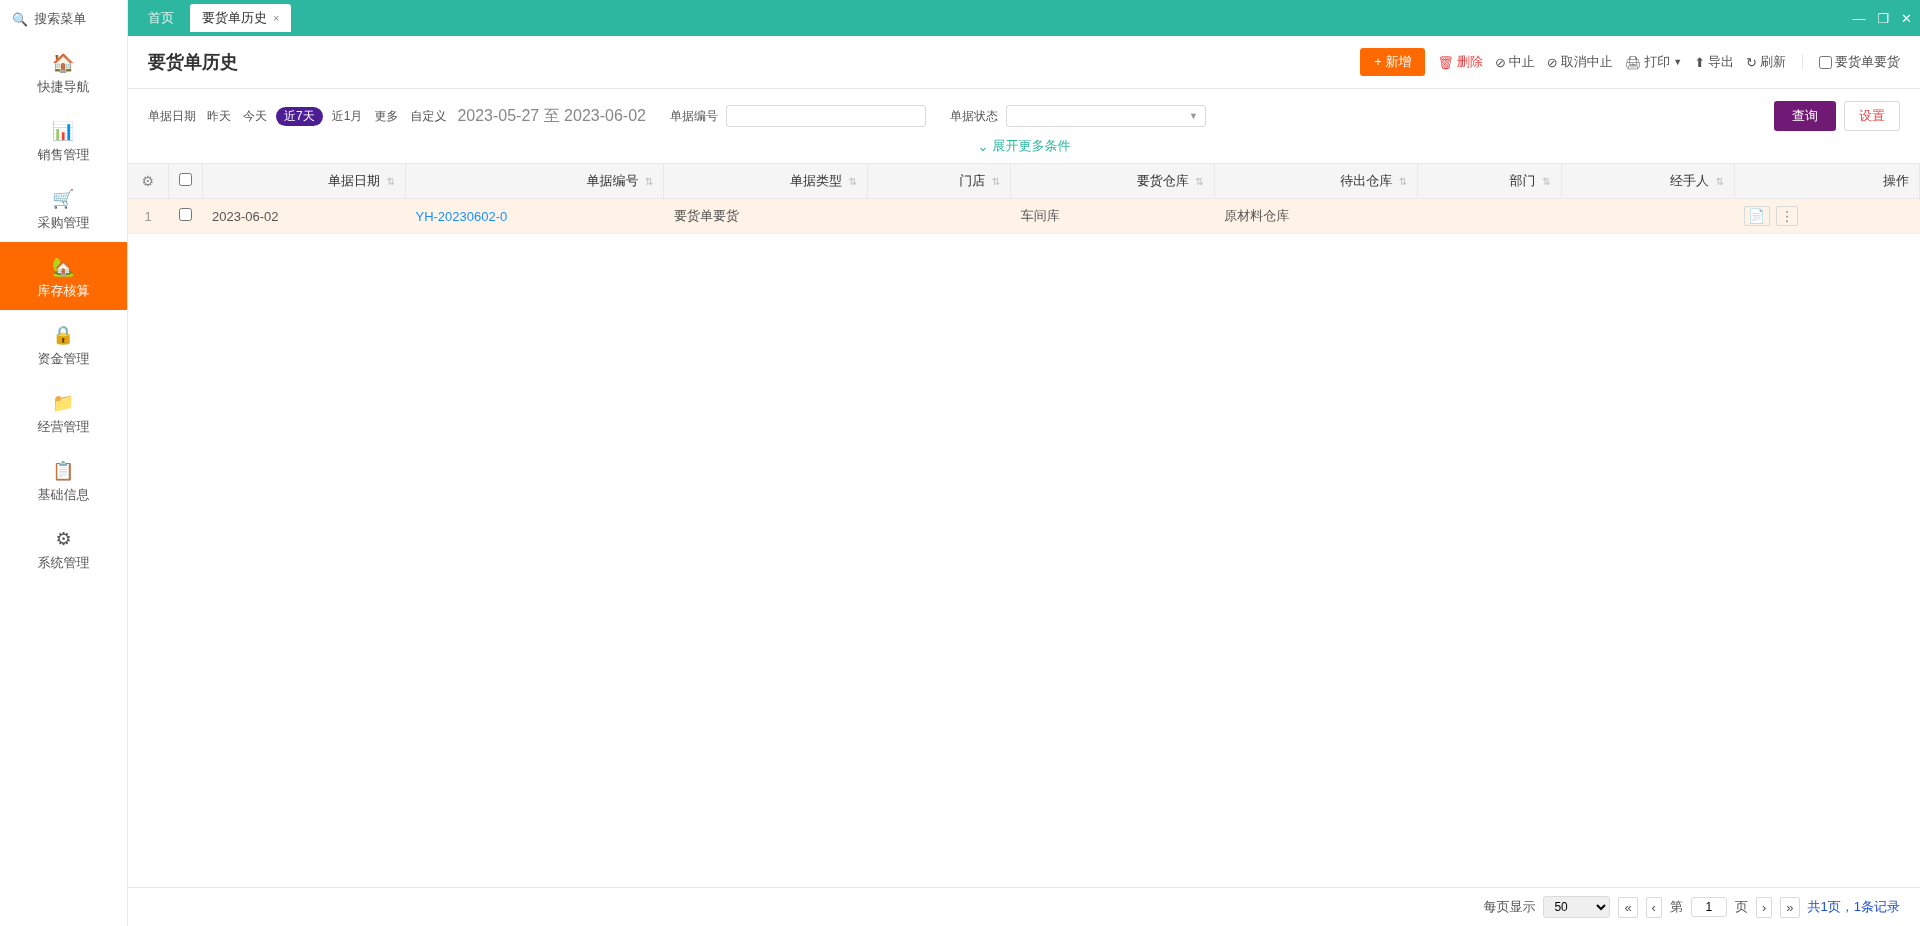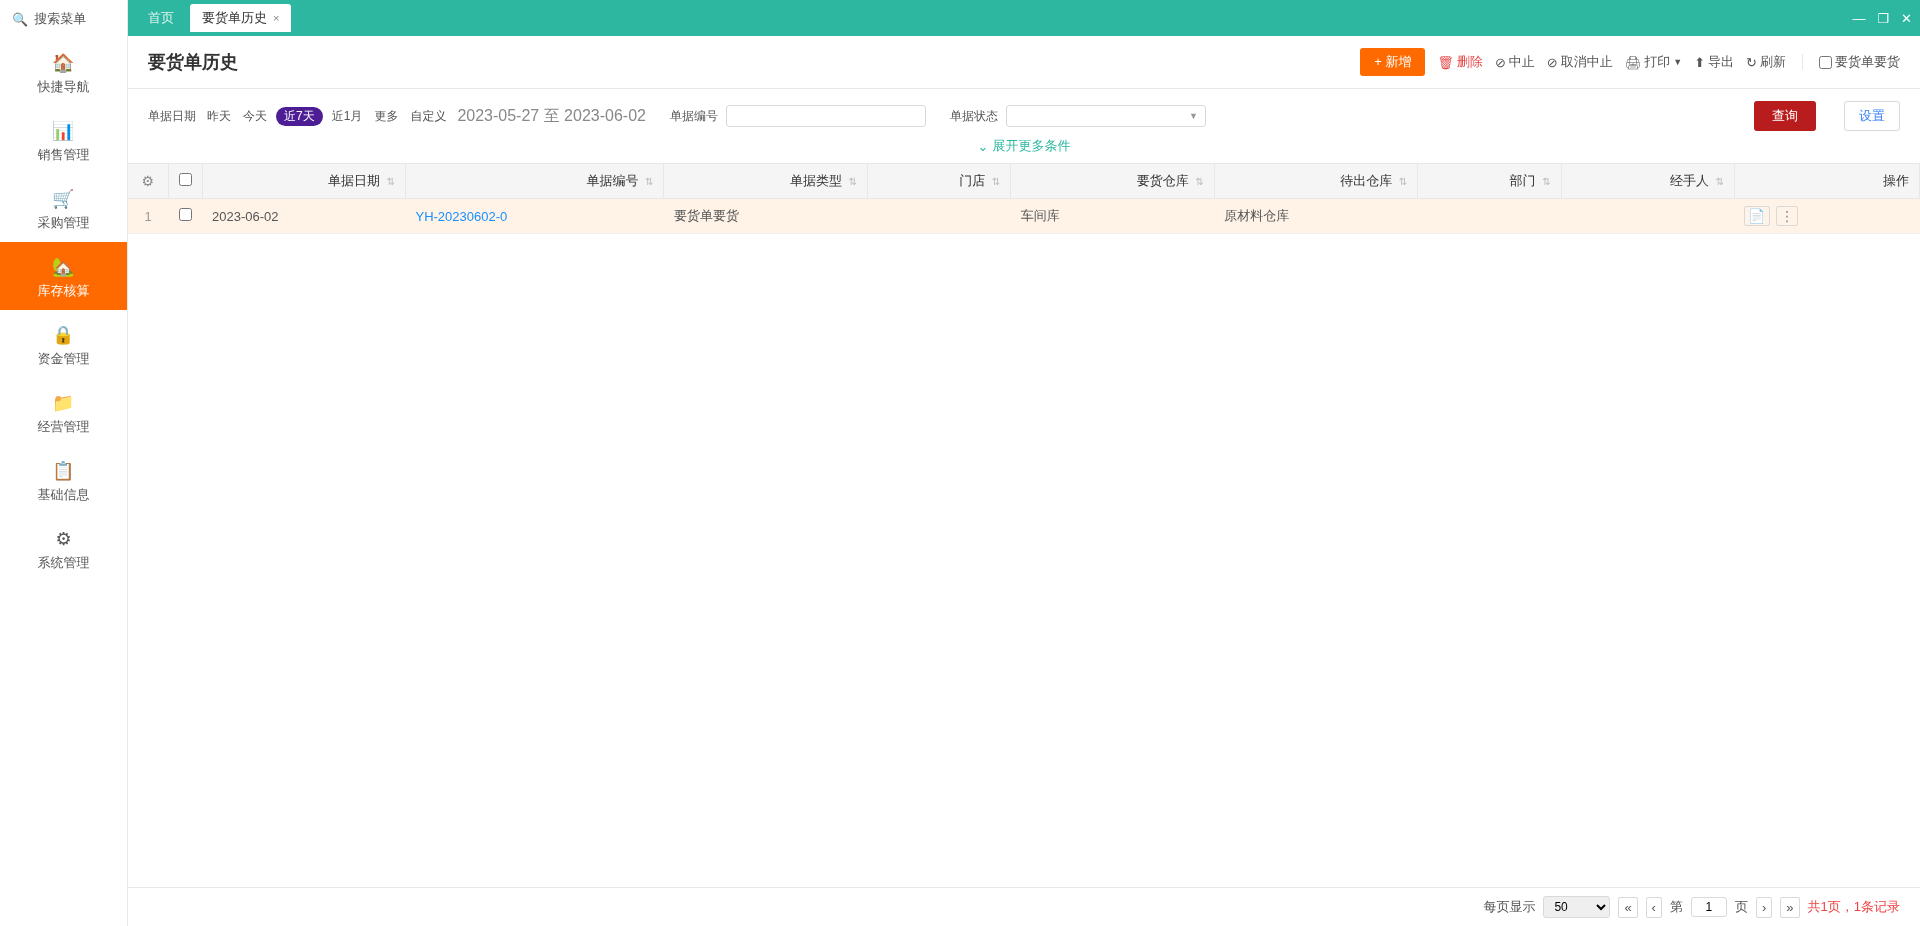--- a/index.html
+++ b/index.html
@@ -291,21 +291,21 @@
     }
     .pagination .page-input {
       border: 1px solid #d9d9d9;
       border-radius: 3px;
       padding: 2px 4px;
       width: 36px;
       text-align: center;
       font-size: 12px;
       outline: none;
     }
-    .total-info { color: #ef4444; }
+    .total-info { color: #1d4ed8; }
 
     .checkbox-cell { width: 30px; text-align: center; }
     input[type="checkbox"] { cursor: pointer; }
 
     .divider { width: 1px; height: 16px; background: #e8e8e8; margin: 0 4px; }
   </style>
 </head>
 <body>
 
 <div class="sidebar">
@@ -423,22 +423,22 @@
       </div>
       <div class="filter-group">
         <span class="filter-label">单据状态</span>
         <div class="select-wrapper">
           <select class="filter-select">
             <option value=""></option>
           </select>
         </div>
       </div>
       <div style="margin-left:auto; display:flex; gap:8px;">
-        <button style="background:#b91c1c;color:#fff;border:none;border-radius:3px;padding:5px 18px;cursor:pointer;font-size:13px;">查询</button>
-        <button style="background:#fff;color:#3b82f6;border:1px solid #d9d9d9;border-radius:3px;padding:5px 14px;cursor:pointer;font-size:13px;margin-left:20px;">设置</button>
+        <button style="background:#701a75;color:#fff;border:none;border-radius:3px;padding:5px 18px;cursor:pointer;font-size:13px;">查询</button>
+        <button style="background:#fff;color:#ef4444;border:1px solid #d9d9d9;border-radius:3px;padding:5px 14px;cursor:pointer;font-size:13px;">设置</button>
       </div>
     </div>
     <div class="expand-more">
       <span>⌄</span>
       <span>展开更多条件</span>
     </div>
   </div>
 
   <div class="table-container">
     <table>

